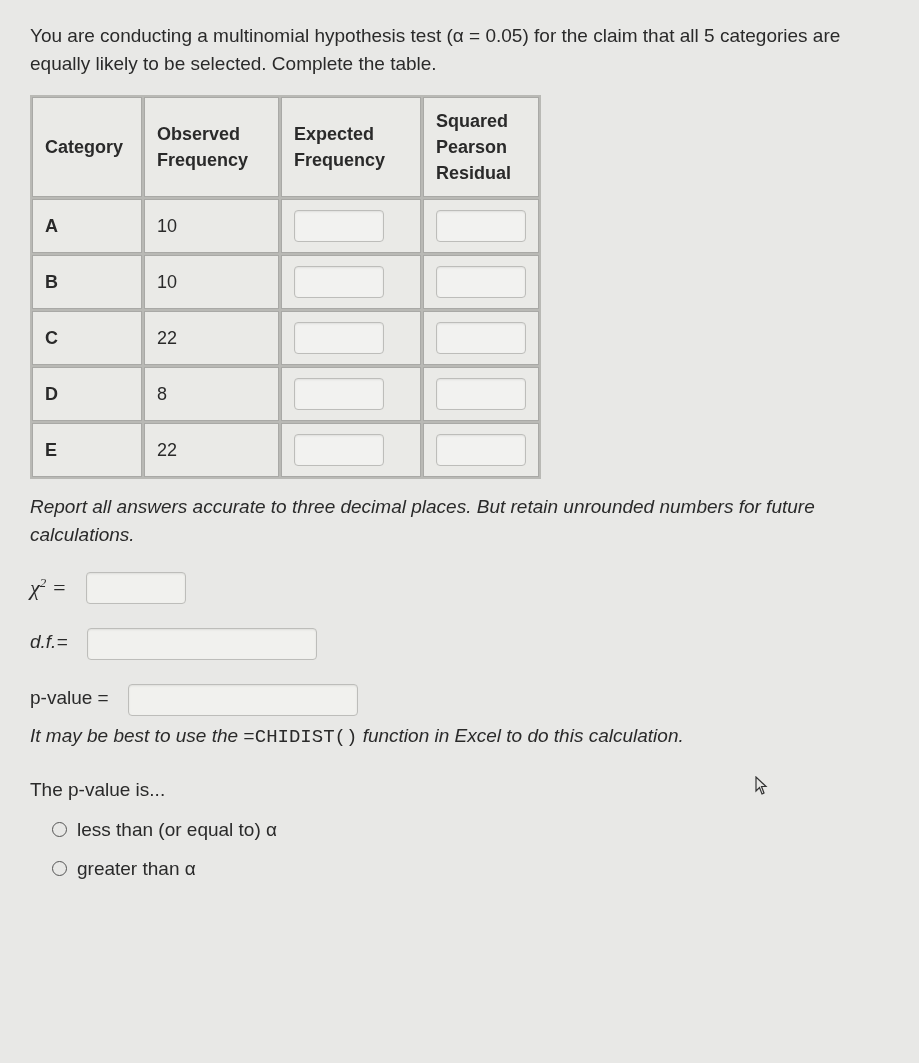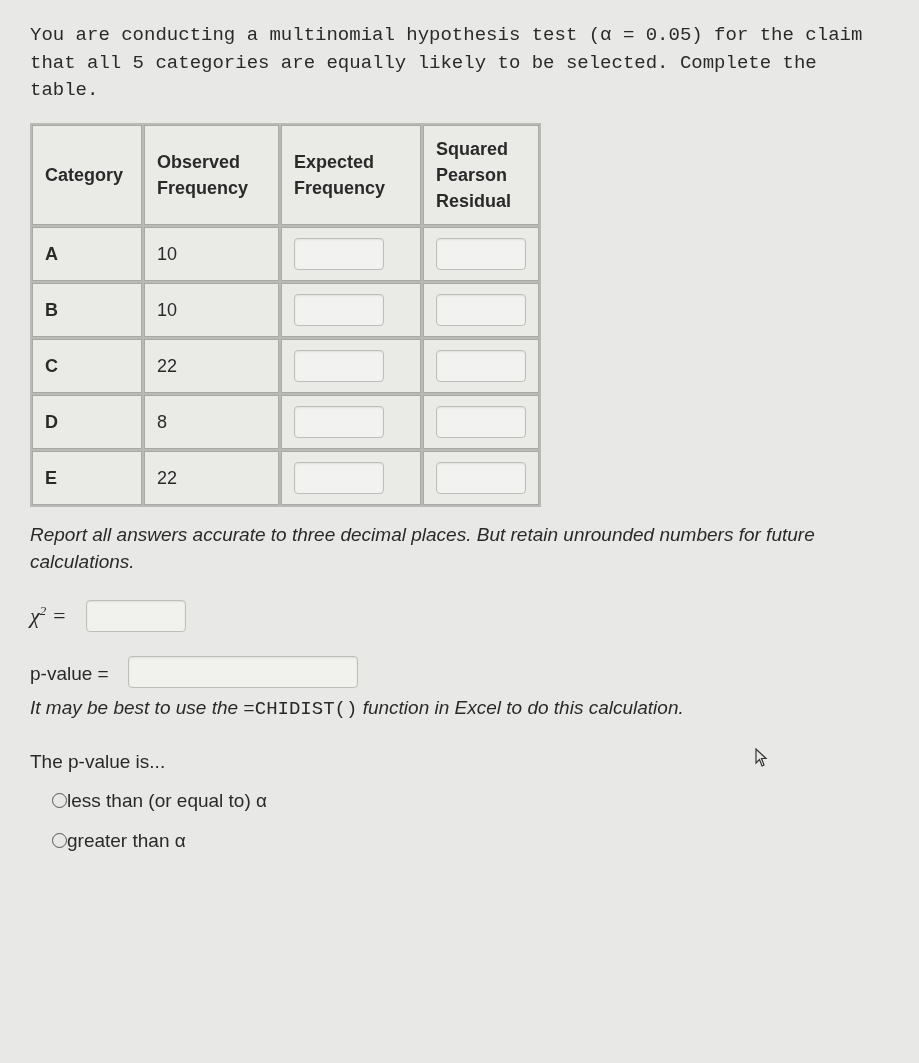--- a/index.html
+++ b/index.html
@@ -5,21 +5,21 @@
   * { box-sizing: border-box; margin: 0; padding: 0; }
   body {
     font-family: "Helvetica Neue", Arial, sans-serif;
     background: #e8e8e6;
     color: #2a2a2a;
     padding: 22px 30px;
     font-size: 19px;
     line-height: 1.45;
     width: 919px;
   }
-  .intro { margin-bottom: 18px; font-family: Liberation Mono, monospace; }
+  .intro { margin-bottom: 18px; }
   table.freq {
     border-collapse: separate;
     border-spacing: 2px;
     background: #b9b9b5;
     margin-bottom: 14px;
   }
   table.freq th, table.freq td {
     border: 1px solid #a9a9a6;
     background: #eaeae7;
     padding: 10px 12px;
@@ -51,28 +51,28 @@
     border: 1px solid #bdbdba;
     border-radius: 4px;
     background: #f1f1ee;
     box-shadow: inset 0 1px 2px rgba(0,0,0,0.08);
     font-size: 16px;
     padding: 2px 6px;
     vertical-align: middle;
   }
   .w-small { width: 100px; }
   .w-med { width: 230px; }
-  .eq-row { margin-top: 0; display: flex; align-items: flex-end; gap: 19px; }
+  .eq-row { margin-top: 0; display: flex; align-items: flex-start; gap: 19px; }
   .chi2 { font-style: italic; font-family: Georgia, 'Times New Roman', serif; font-size: 22px; }
   .chi2 sup { font-size: 13px; vertical-align: super; }
   .df-label { font-style: italic; }
   .hint { font-style: italic; margin-top: 6px; }
   .code { font-family: "Courier New", monospace; font-style: normal; }
   .options { margin-top: 10px; margin-left: 22px; }
-  .option-row { display: flex; align-items: center; gap: 0; margin: 12px 0; }
+  .option-row { display: flex; align-items: center; gap: 10px; margin: 12px 0; }
   .radio {
     width: 15px; height: 15px; border: 1.5px solid #555; border-radius: 50%;
     display: inline-block; flex: 0 0 auto;
   }
   .cursor {
     position: relative;
     display: inline-block;
     width: 14px; height: 20px;
     margin-left: 6px;
     vertical-align: middle;
@@ -130,20 +130,24 @@
 <div class="note">Report all answers accurate to three decimal places. But retain unrounded numbers for future calculations.</div>
 
 <div class="question">
   <div class="eq-row">
     <span class="chi2">χ<sup>2</sup> =</span>
     <input class="inline-input w-small" value="" style="">
   </div>
 </div>
 
 <div class="question">
+  <div class="eq-row">
+    <span class="df-label">d.f.=</span>
+    <input class="inline-input w-med" value="" style="">
+  </div>
 </div>
 
 <div class="question">
   <div class="eq-row">
     <span>p-value =</span>
     <input class="inline-input w-med" value="" style="">
   </div>
   <div class="hint">
     <span>It may be best to use the </span><span class="code">=CHIDIST()</span><span> function in Excel to do this calculation.</span>
   </div>

